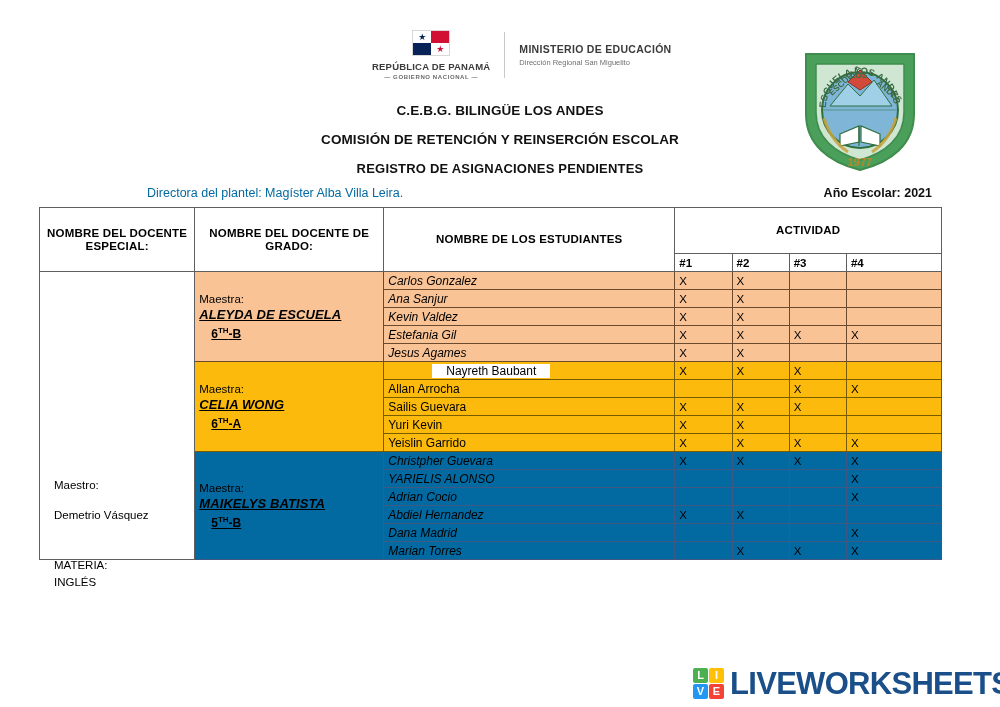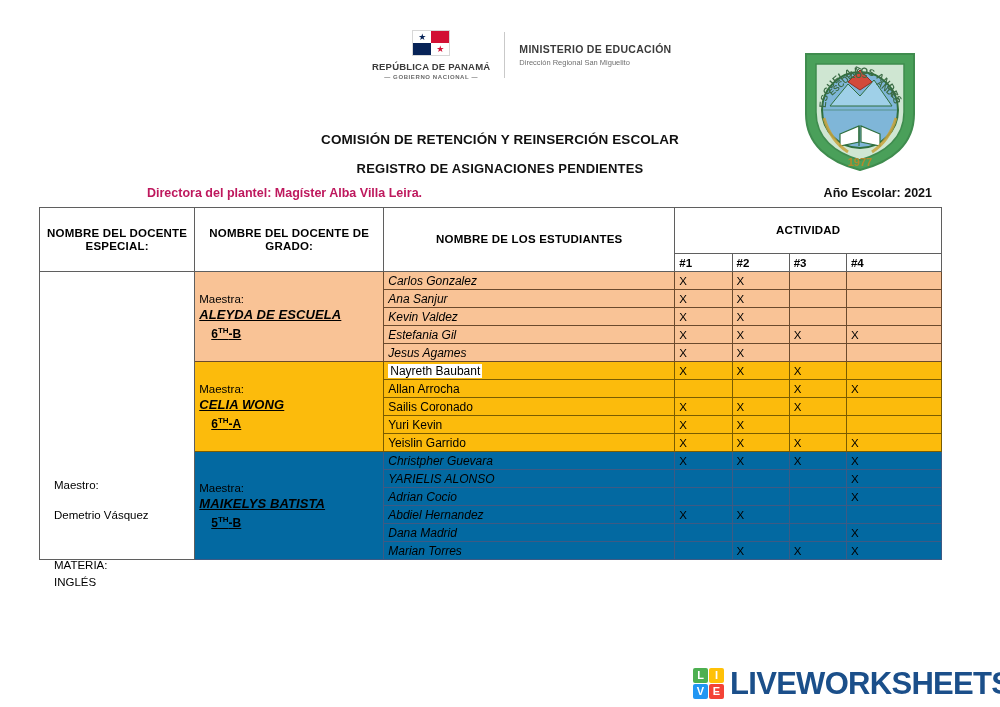--- a/index.html
+++ b/index.html
@@ -60,21 +60,21 @@
   .title-line {
     position: absolute; left: 0; width: 1000px; text-align: center;
     font-weight: bold; color: #111;
   }
   #t1 { top: 103px; font-size: 13.5px; letter-spacing: .1px; }
   #t2 { top: 132px; font-size: 13.5px; letter-spacing: .1px; }
   #t3 { top: 161px; font-size: 13px; letter-spacing: .2px; }
 
   .dir-line {
     position: absolute; top: 186px; left: 99px;
-    font-size: 12.5px; font-weight: bold; color: #be185d; padding-left: 48px;
+    font-size: 12.5px; font-weight: normal; color: #0369a1; padding-left: 48px;
   }
   .year-line {
     position: absolute; top: 186px; right: 68px;
     font-size: 12.5px; font-weight: bold; color: #111;
   }
 
   
   .tbl-wrap { position: absolute; left: 39px; top: 207px; width: 903px; }
   table.reg { border-collapse: collapse; width: 903px; table-layout: fixed; }
   table.reg td, table.reg th {
@@ -119,21 +119,21 @@
   .g-lvl {
     font-weight: bold; text-decoration: underline; font-size: 12px;
     display: inline-block;
     margin-left: 12px;
   }
   .g-lvl sup { font-size: 8px; }
 
   td.student { height: 18px; line-height: 16px; padding-left: 8px; }
   .st-it { font-style: italic; font-size: 12px; }
   .st-up { font-style: normal; font-size: 12px; }
-  .hl { background: #ffffff; padding: 0 2px; }
+  .hl { background: #ffffff; padding: 0 14px; margin-left: 44px; }
 
   td.mark {
     text-align: left; padding-left: 6px; font-size: 12px;
     height: 18px; line-height: 16px;
   }
 
   .bg-orange { background: #f9c396; }
   .bg-yellow { background: #fcbb0c; }
   .bg-blue   { background: #0369a1; }
 
@@ -215,20 +215,21 @@
       </text>
       <defs>
           <path id="arc" d="M26 60 A34 34 0 0 1 94 60"></path>
         </defs>
       <text x="32" y="48" font-size="8.5" font-weight="bold" fill="#3b6b45" transform="rotate(-42 32 48)" font-family="Liberation Sans, sans-serif">ESCUELA</text>
       <text x="50" y="30" font-size="8.5" font-weight="bold" fill="#3b6b45" font-family="Liberation Sans, sans-serif">LOS</text>
       <text x="76" y="36" font-size="8.5" font-weight="bold" fill="#3b6b45" transform="rotate(40 76 36)" font-family="Liberation Sans, sans-serif">ANDES</text>
     </svg>
   </div>
 
+  <div class="title-line" id="t1">C.E.B.G. BILINGÜE LOS ANDES</div>
   <div class="title-line" id="t2">COMISIÓN DE RETENCIÓN Y REINSERCIÓN ESCOLAR</div>
   <div class="title-line" id="t3">REGISTRO DE ASIGNACIONES PENDIENTES</div>
 
   <div class="dir-line">Directora del plantel: Magíster Alba Villa Leira.</div>
   <div class="year-line">Año Escolar: 2021</div>
 
   <div class="tbl-wrap">
     <table class="reg">
       <colgroup>
         <col class="c-esp">
@@ -313,21 +314,21 @@
             <td class="mark bg-yellow"></td>
           </tr>
           <tr class="sec-yellow">
             <td class="student bg-yellow"><span class="st-up">Allan Arrocha</span></td>
             <td class="mark bg-yellow"></td>
             <td class="mark bg-yellow"></td>
             <td class="mark bg-yellow">X</td>
             <td class="mark bg-yellow">X</td>
           </tr>
           <tr class="sec-yellow">
-            <td class="student bg-yellow"><span class="st-up">Sailis Coronado</span></td>
+            <td class="student bg-yellow"><span class="st-up">Sailis Guevara</span></td>
             <td class="mark bg-yellow">X</td>
             <td class="mark bg-yellow">X</td>
             <td class="mark bg-yellow">X</td>
             <td class="mark bg-yellow"></td>
           </tr>
           <tr class="sec-yellow">
             <td class="student bg-yellow"><span class="st-up">Yuri Kevin</span></td>
             <td class="mark bg-yellow">X</td>
             <td class="mark bg-yellow">X</td>
             <td class="mark bg-yellow"></td>

